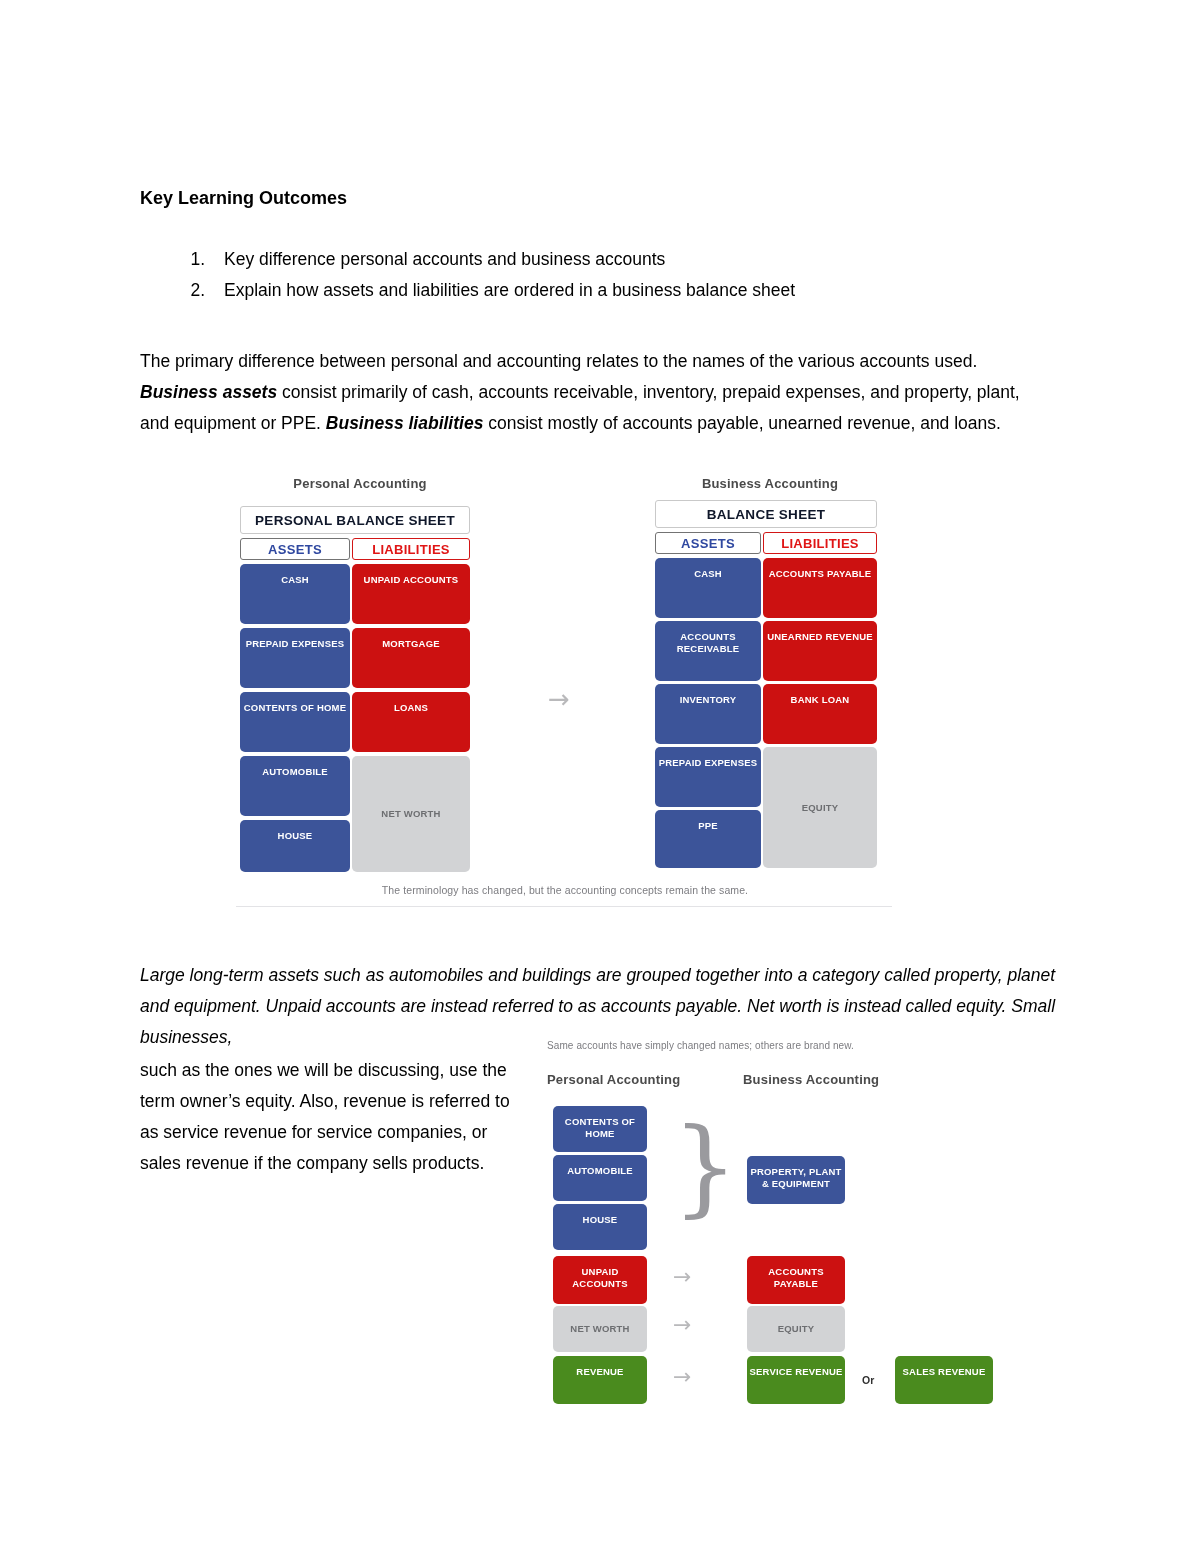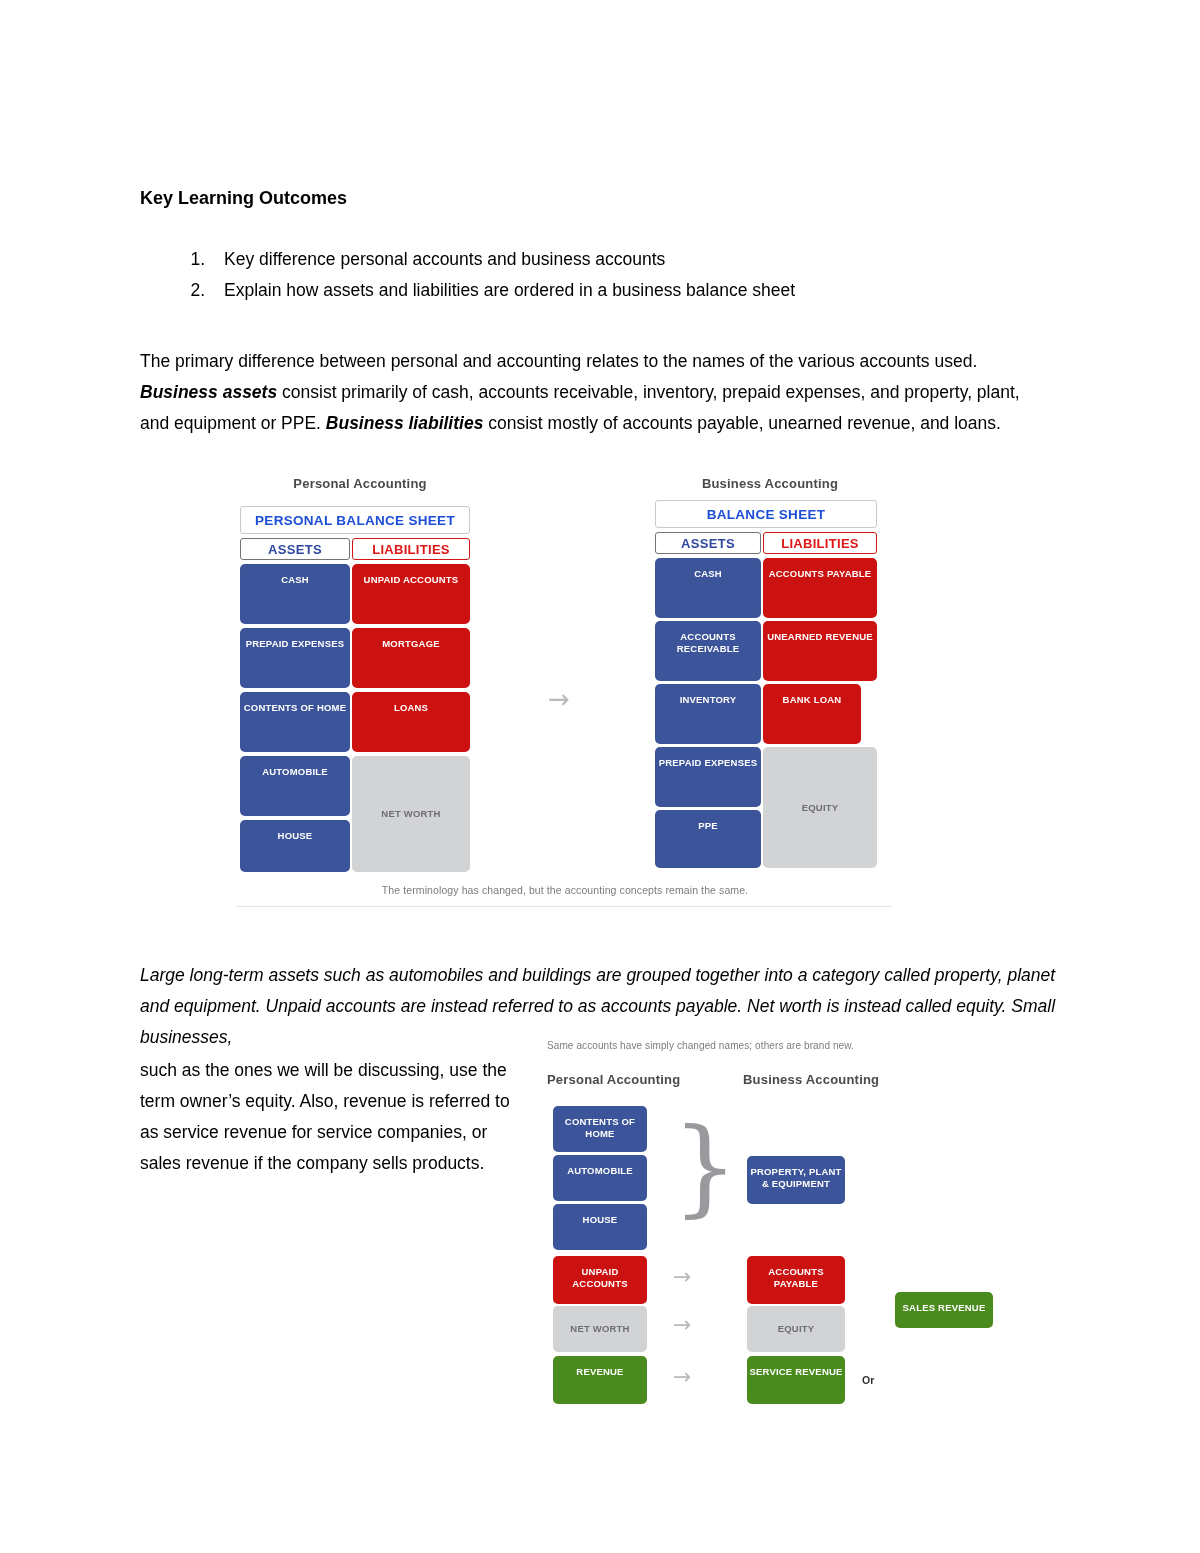--- a/index.html
+++ b/index.html
@@ -80,21 +80,21 @@
     letter-spacing: 0.2px;
   }
   .sheet-title {
     position: absolute;
     background: #ffffff;
     border: 1px solid #c9c9c9;
     border-radius: 3px;
     text-align: right;
     font-size: 13.5px;
     font-weight: bold;
-    color: #1d4ed8;
+    color: #0f172a;
     letter-spacing: 0.3px;
     box-sizing: border-box;
     display: flex;
     align-items: center;
     justify-content: center;
   }
   .hdr {
     position: absolute;
     background: #ffffff;
     border-radius: 3px;
@@ -212,21 +212,21 @@
     <div class="hdr hdr-liab" style="left:763px; top:532px; width:114px; height:22px;">LIABILITIES</div>
 
     <div class="box blue" style="left:655px; top:558px; width:106px; height:60px;">CASH</div>
     <div class="box blue" style="left:655px; top:621px; width:106px; height:60px;">ACCOUNTS RECEIVABLE</div>
     <div class="box blue" style="left:655px; top:684px; width:106px; height:60px;">INVENTORY</div>
     <div class="box blue" style="left:655px; top:747px; width:106px; height:60px;">PREPAID EXPENSES</div>
     <div class="box blue" style="left:655px; top:810px; width:106px; height:58px;">PPE</div>
 
     <div class="box red" style="left:763px; top:558px; width:114px; height:60px;">ACCOUNTS PAYABLE</div>
     <div class="box red" style="left:763px; top:621px; width:114px; height:60px;">UNEARNED REVENUE</div>
-    <div class="box red" style="left:763px; top:684px; width:98px; height:60px;">BANK LOAN</div>
+    <div class="box red" style="left:763px; top:684px; width:114px; height:60px;">BANK LOAN</div>
     <div class="box grey" style="left:763px; top:747px; width:114px; height:121px;">EQUITY</div>
 
     <div class="fig-caption" style="left:240px; top:884px; width:650px;">The terminology has changed, but the accounting concepts remain the same.</div>
     <div class="fig-rule" style="left:236px; top:906px; width:656px;"></div>
   </div>
 
   <div class="para para-2">
     <span>Large long-term assets such as automobiles and buildings are grouped together into a category called property, planet and equipment. Unpaid accounts are instead referred to as accounts payable. Net worth is instead called equity. Small businesses,</span>
   </div>
   <div class="para" style="left:140px; top:1055px; width:385px;">
@@ -254,16 +254,16 @@
 
     <div class="box grey" style="left:553px; top:1306px; width:94px; height:46px;">NET WORTH</div>
     <div class="arrow-glyph" style="left:673px; top:1314px; font-size:22px;">→</div>
     <div class="box grey" style="left:747px; top:1306px; width:98px; height:46px;">EQUITY</div>
 
     <div class="box green" style="left:553px; top:1356px; width:94px; height:48px;">REVENUE</div>
     <div class="arrow-glyph" style="left:673px; top:1366px; font-size:22px;">→</div>
     <div class="box green" style="left:747px; top:1356px; width:98px; height:48px;">SERVICE REVENUE</div>
 
     <div class="or-label" style="left:862px; top:1374px;">Or</div>
-    <div class="box green" style="left:895px; top:1292px; width:98px; height:36px;">SALES REVENUE</div>
+    <div class="box green" style="left:895px; top:1356px; width:98px; height:48px;">SALES REVENUE</div>
   </div>
 
 </div>
 
 </body></html>

